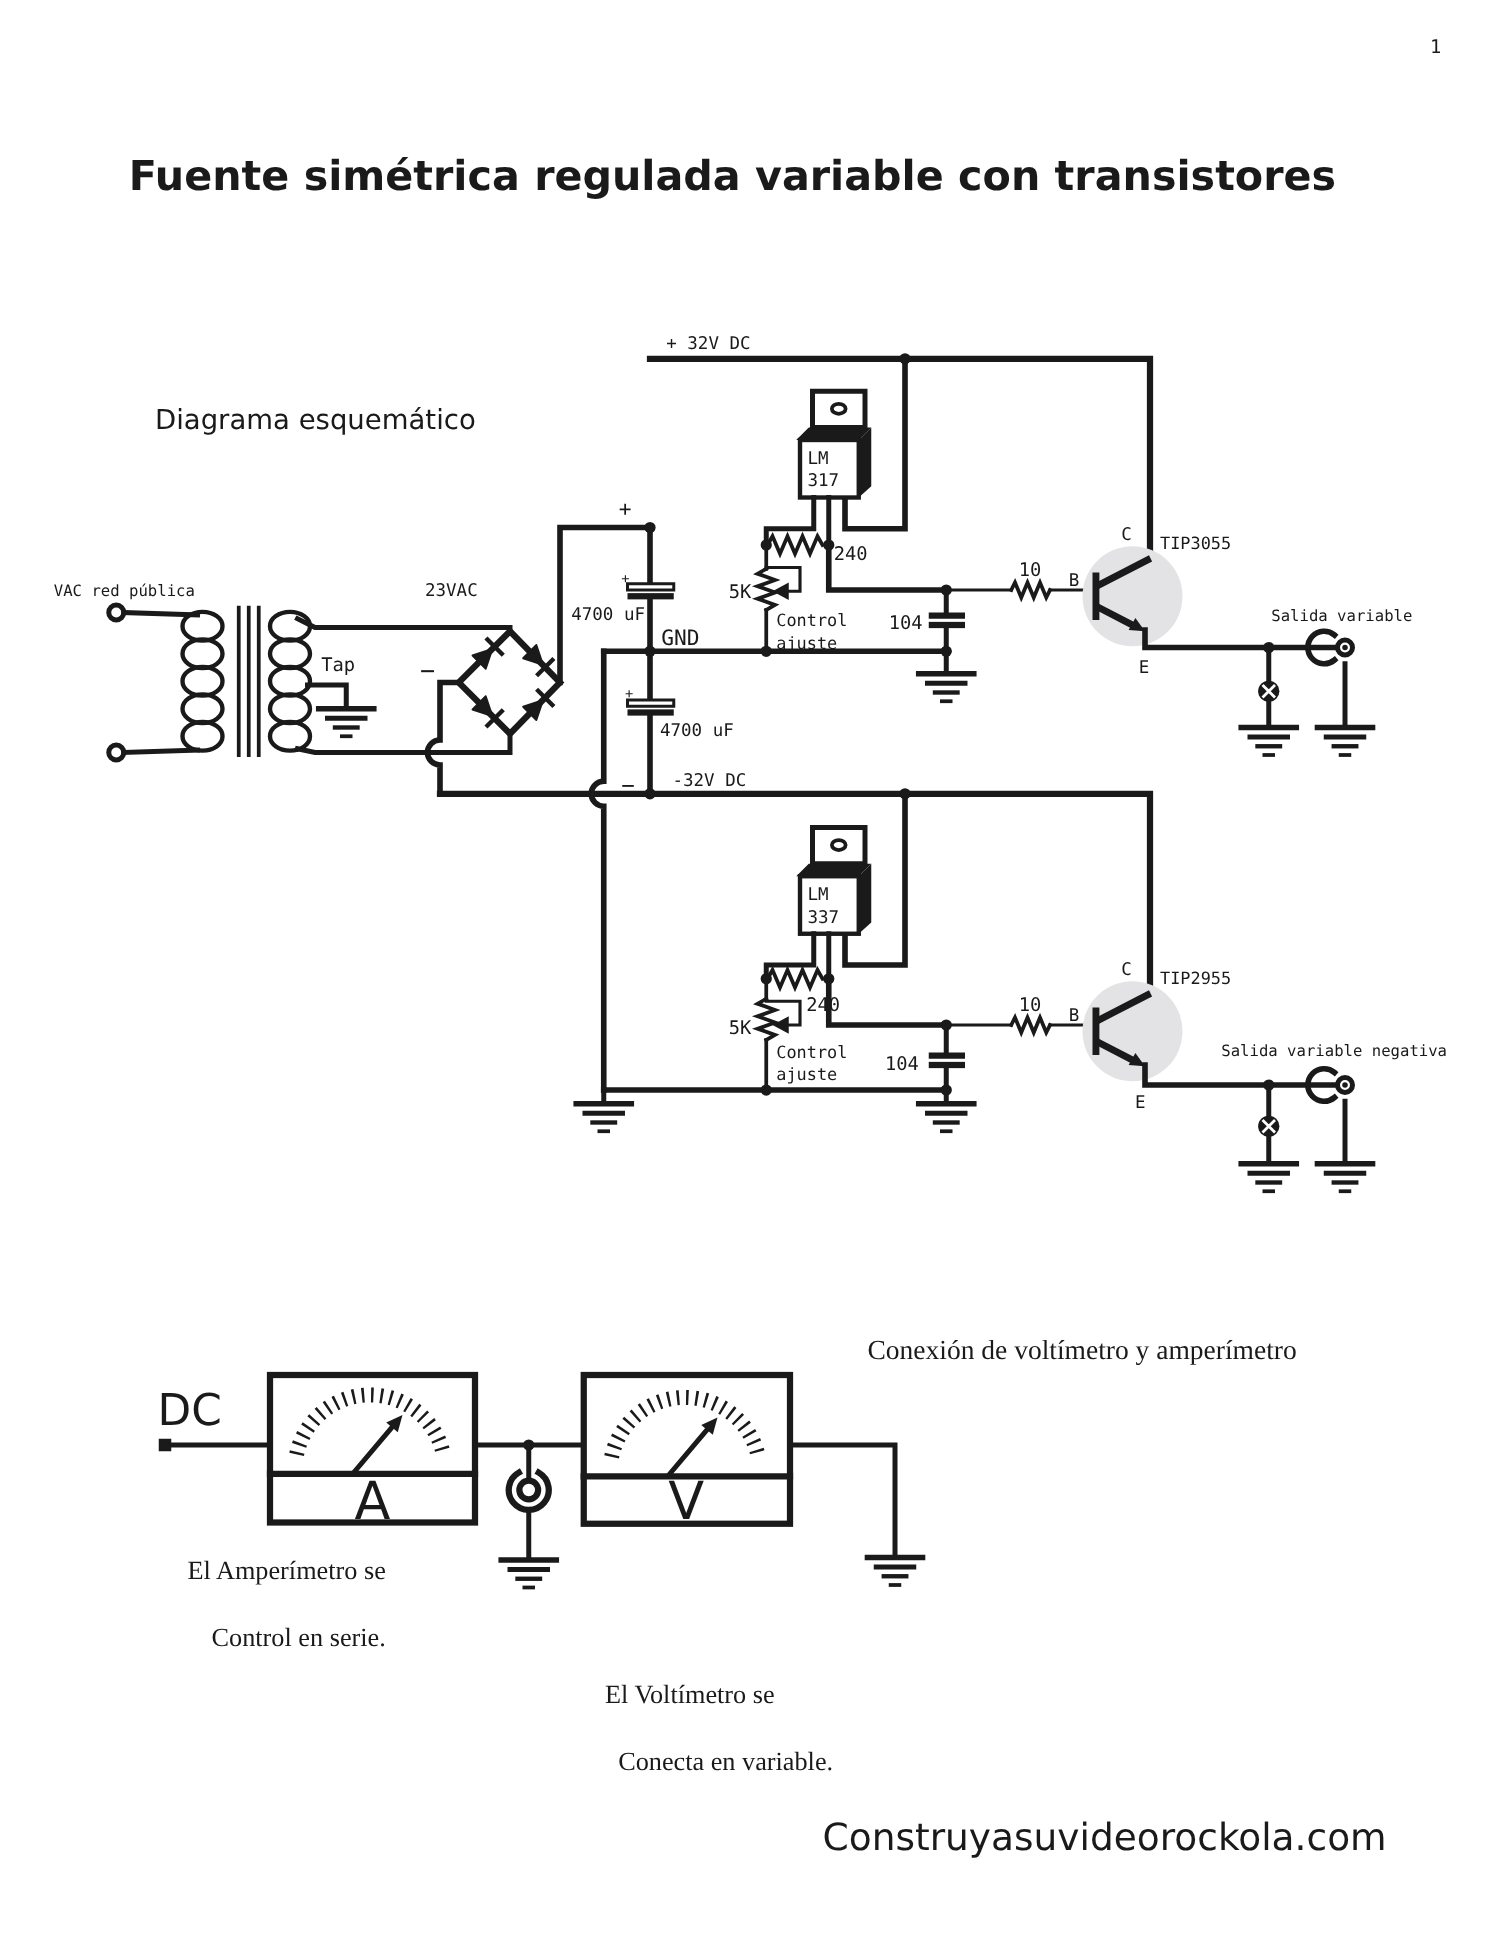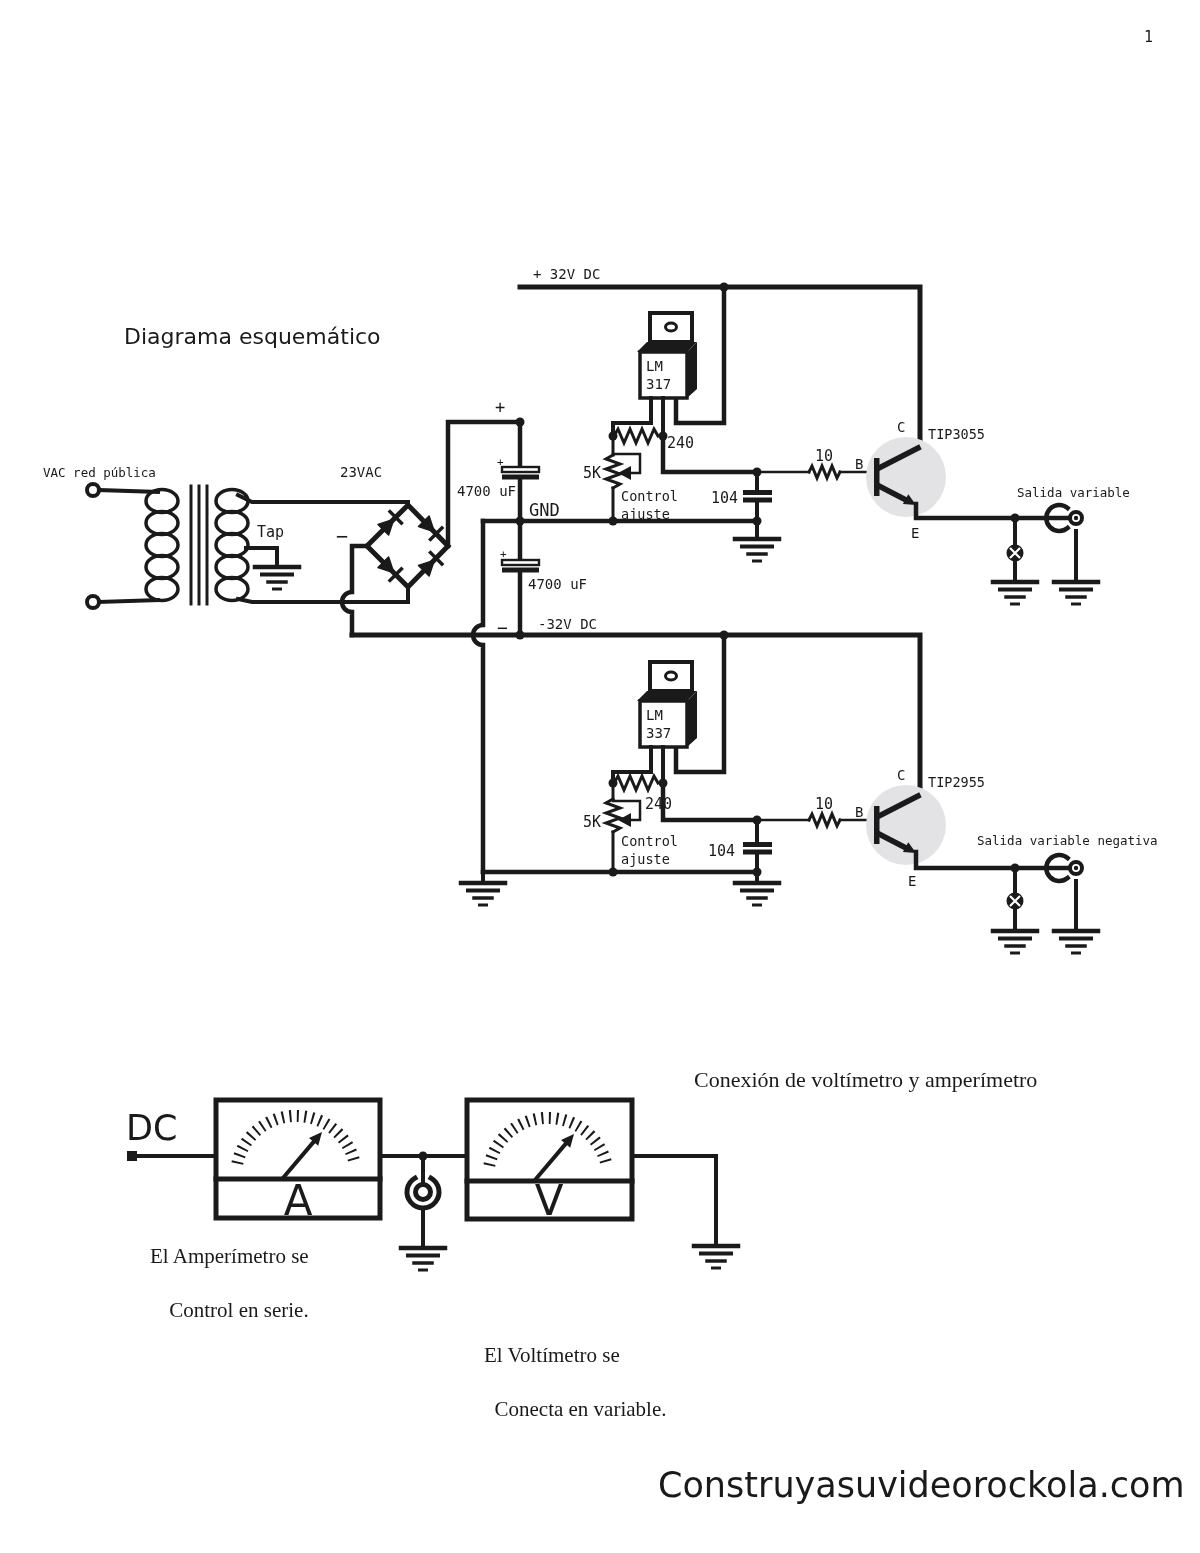--- a/index.html
+++ b/index.html
@@ -6,21 +6,21 @@
   .page{position:relative;width:1200px;height:1553px;background:#ffffff;margin:0 auto;overflow:hidden;
         font-family:"DejaVu Sans", sans-serif;color:#1a1a1a;}
   .abs{position:absolute;}
   #page-num{left:1144px;top:28px;font-size:15px;font-family:"DejaVu Sans Mono",monospace;}
   #title{left:103px;top:121px;font-size:33px;font-weight:bold;letter-spacing:0px;white-space:nowrap;}
   #diagram-caption{left:124px;top:288px;font-size:22px;margin-top:36px;}
   #meters-heading{left:694px;top:1067px;font-size:22px;font-family:"Liberation Serif",serif;text-align:right;}
   .meter-caption{font-size:21px;font-family:"Liberation Serif",serif;line-height:27px;white-space:pre;}
   #ammeter-caption{left:150px;top:1243px;text-align:right;}
   #voltmeter-caption{left:484px;top:1294px;margin-top:48px;}
-  #footer{left:658px;top:1453px;font-size:35px;margin-top:12px;}
+  #footer{left:658px;top:1453px;font-size:30px;}
   svg{position:absolute;left:0;top:0;}
   svg text{fill:#1a1a1a;}
   .tmono{font-family:"DejaVu Sans Mono",monospace;}
   .tsans{font-family:"DejaVu Sans",sans-serif;}
   .w{stroke:#1a1a1a;fill:none;stroke-linecap:square;stroke-linejoin:miter;}
   .w25{stroke-width:2.5;}
   .w3{stroke-width:3;}
   .w35{stroke-width:3.5;}
   .w4{stroke-width:4;}
   .w45{stroke-width:4.5;}
@@ -29,20 +29,21 @@
   .ink{fill:#1a1a1a;}
   .paper{fill:#ffffff;}
   .dot{fill:#1a1a1a;stroke:none;}
 </style>
 </head>
 <body>
 
 <div class="page">
 
   <div class="abs" id="page-num">1</div>
+  <div class="abs" id="title">Fuente simétrica regulada variable con transistores</div>
   <div class="abs" id="diagram-caption">Diagrama esquemático</div>
   <div class="abs" id="meters-heading">Conexión de voltímetro y amperímetro</div>
 
   <div class="abs meter-caption" id="ammeter-caption"><span>El Amperímetro se</span><br>
   <span>Control en serie.</span></div>
 
   <div class="abs meter-caption" id="voltmeter-caption"><span>El Voltímetro se</span><br>
   <span>Conecta en variable.</span></div>
 
   <div class="abs" id="footer">Construyasuvideorockola.com</div>

